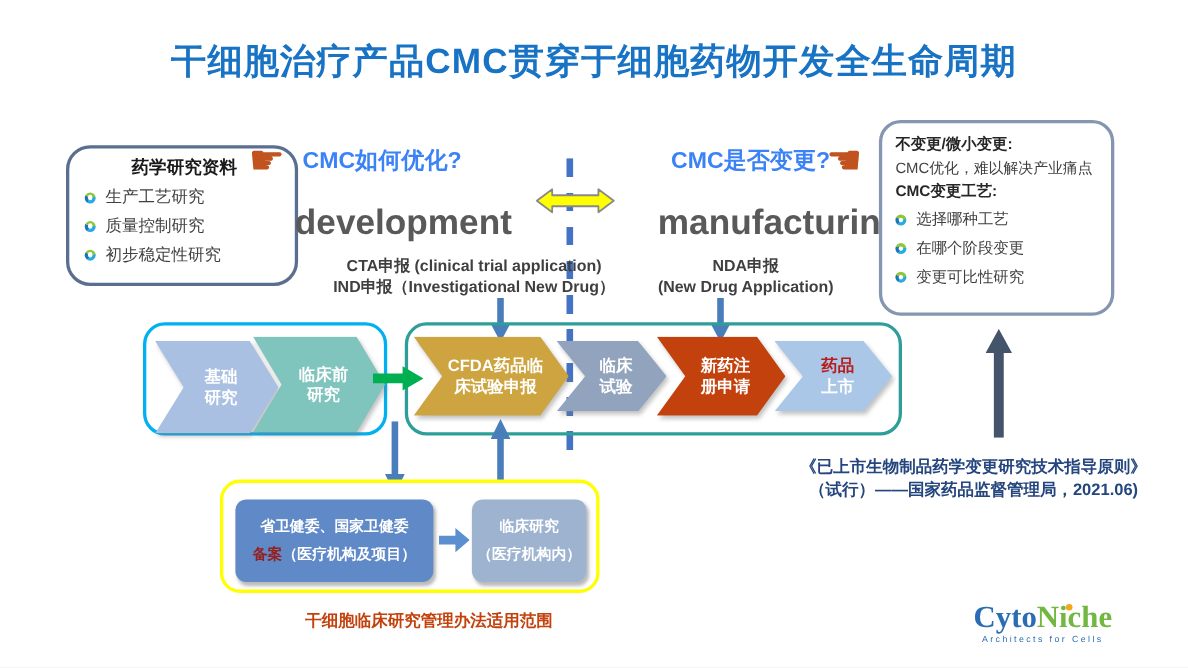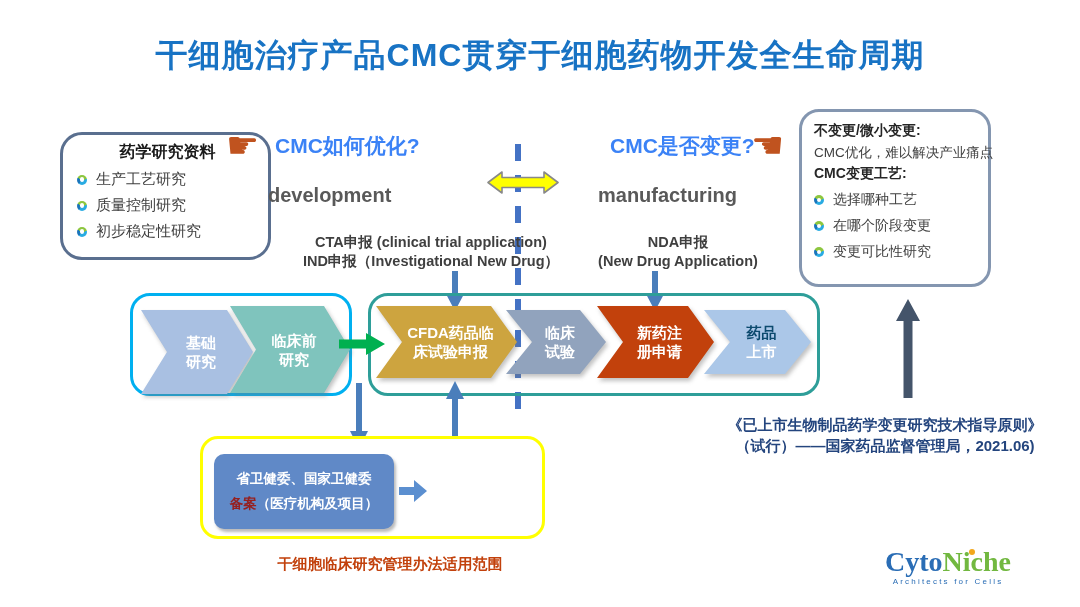--- a/index.html
+++ b/index.html
@@ -30,34 +30,34 @@
   .ring::after { content:''; position:absolute; inset:2.6px; background:#fff; border-radius:50%; }
   .bullet-text { font-size:15px; color:#404040; white-space:nowrap; }
 
   
   .hand { font-family:"DejaVu Sans",sans-serif; font-size:37px; color:#c0531f; line-height:1; }
   .hand-right { left:226px; top:127px; }
   .hand-left  { left:751px; top:127px; }
   .question { font-size:21px; font-weight:bold; color:#3b82f6; white-space:nowrap; }
   .q-left  { left:275px; top:132px; }
   .q-right { left:610px; top:132px; }
-  .phase { font-size:20px; font-weight:bold; color:#595959; white-space:nowrap; }
+  .phase { font-size:32px; font-weight:bold; color:#595959; white-space:nowrap; }
   .phase-dev { left:268px; top:184px; }
   .phase-man { left:598px; top:184px; }
 
   
   .divider {
     left:515px; top:144px; width:6px; height:266px;
     background:repeating-linear-gradient(to bottom,#4472c4 0 17px,transparent 17px 31px);
   }
   .yellow-arrow { left:474px; top:169px; }
 
   
   .right-panel {
-    left:799px; top:109px; width:192px; height:178px;
+    left:799px; top:109px; width:214px; height:178px;
     border:3px solid #8496b0; border-radius:20px; background:#fff;
     padding:8px 8px 0 12px;
   }
   .rp-heading { font-size:14px; font-weight:bold; color:#262626; margin:2px 0; white-space:nowrap; }
   .rp-line { font-size:13.5px; color:#404040; margin:4px 0 3px; white-space:nowrap; }
   .right-panel .bullet-row { margin:8px 0; }
   .right-panel .bullet-text { font-size:14px; }
 
   
   .app-block { text-align:center; font-size:14.5px; font-weight:bold; color:#3f3f3f; line-height:19px; white-space:nowrap; }
@@ -88,21 +88,21 @@
   .cw3 { left:376px; top:306px; width:141px; height:72px; }
   .cw4 { left:506px; top:310px; width:100px; height:64px; }
   .cw5 { left:597px; top:306px; width:117px; height:72px; }
   .cw6 { left:704px; top:310px; width:107px; height:64px; }
   .c1 { background:#a9c0e2; }
   .c2 { background:#7fc4bd; }
   .c3 { background:#cda43f; }
   .c4 { background:#91a3bd; }
   .c5 { background:#c2410c;justify-content:center; }
   .c6 { background:#abc7e8; }
-  .chev-red { color:#0c4a6e; }
+  .chev-red { color:#b91c1c; }
 
   .green-arrow { left:339px; top:331px; }
   .arrow-down-cta { left:446px; top:271px; }
   .arrow-down-nda { left:646px; top:271px; }
   .arrow-down-filing { left:350px; top:383px; }
   .arrow-up-clinical { left:446px; top:381px; }
 
   
   .scope-box {
     left:200px; top:436px; width:345px; height:103px;
@@ -277,20 +277,24 @@
     <div>省卫健委、国家卫健委</div>
     <div>
       <span class="dk-red">备案</span><span>（医疗机构及项目）</span>
     </div>
   </div>
   <div class="abs scope-arrow">
     <svg width="28" height="24" viewBox="0 0 28 24">
         <path d="M0 8 h15 V1 l13 11 -13 11 v-7 H0 Z" fill="#5b8fd0"></path>
       </svg>
   </div>
+  <div class="abs clinical-box">
+    <div>临床研究</div>
+    <div>（医疗机构内）</div>
+  </div>
   <div class="abs scope-caption">干细胞临床研究管理办法适用范围</div>
 
   <div class="abs navy-arrow">
     <svg width="24" height="99" viewBox="0 0 24 99">
         <path d="M12 0 L24 22 h-7.5 v77 h-9 V22 H0 Z" fill="#44546a"></path>
       </svg>
   </div>
   <div class="abs guideline">
     <div>《已上市生物制品药学变更研究技术指导原则》</div>
     <div>（试行）——国家药品监督管理局，2021.06)</div>

